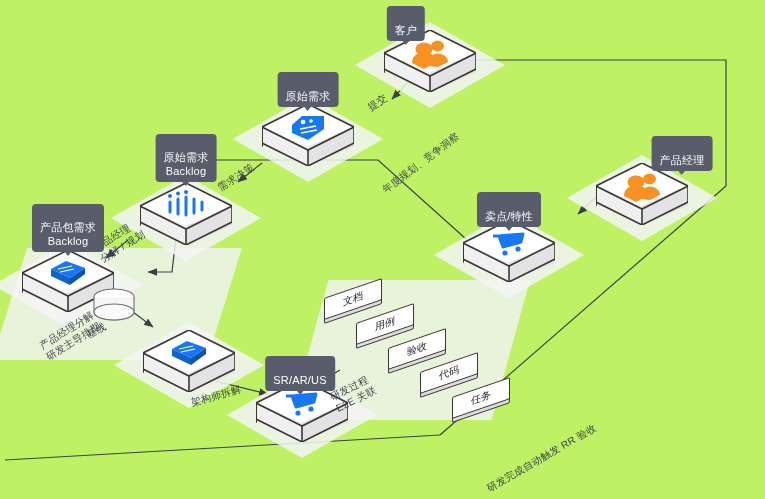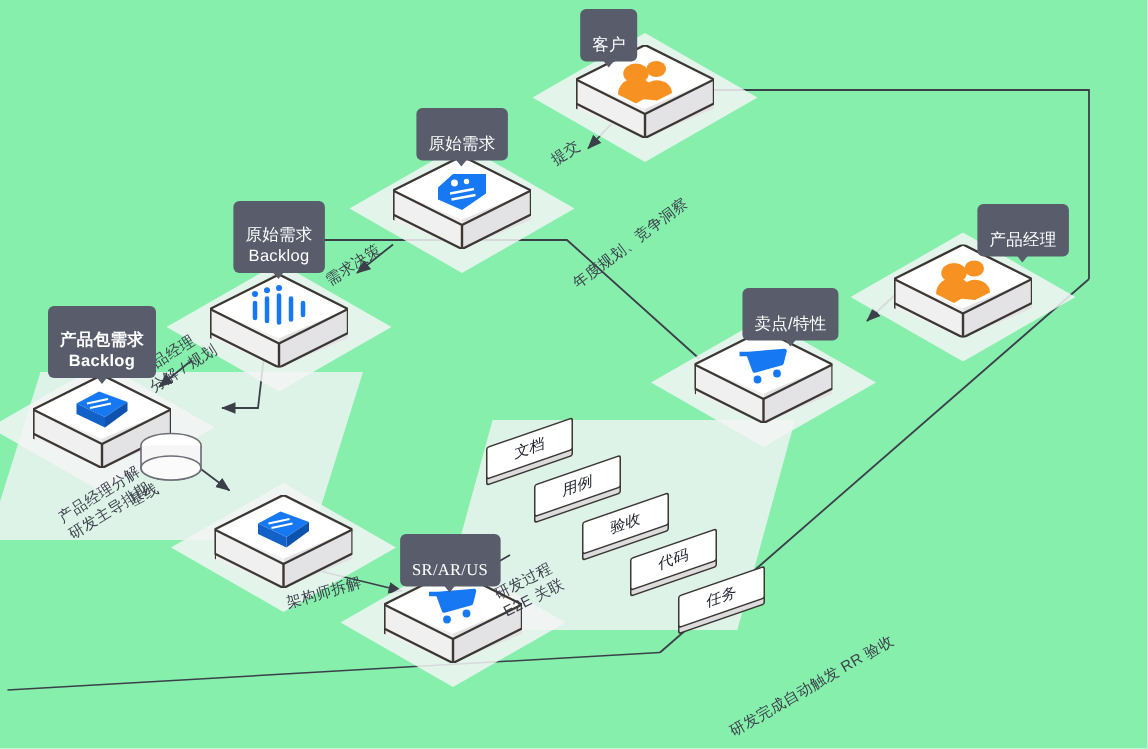--- a/index.html
+++ b/index.html
@@ -7,21 +7,21 @@
     padding: 0;
     background: #ffffff;
   }
   body {
     font-family: "Liberation Sans", "DejaVu Sans", sans-serif;
   }
   #canvas {
     position: relative;
     width: 765px;
     height: 499px;
-    background: #86efac;
+    background: #bef264;
     overflow: hidden;
   }
   svg.layer {
     position: absolute;
     left: 0; top: 0;
     width: 765px;
     height: 499px;
     overflow: visible;
   }
   #edges { z-index: 1; }
@@ -319,21 +319,21 @@
     <svg class="node-icon" style="left:25px; top:9px;" width="42" height="30" viewBox="0 0 42 30">
       <path d="M4,10 L19,2 L38,9 L23,19 Z" fill="#1678f2"></path>
       <path d="M4,10 L4,17 L23,26 L23,19 Z" fill="#1161c9"></path>
       <path d="M23,19 L38,9 L38,15 L23,26 Z" fill="#0d52ad"></path>
       <g stroke="#ffffff" stroke-width="1.2">
         <path d="M11,10 L25,7"></path>
           <path d="M13,13 L27,10"></path>
       </g>
     </svg>
   </div>
-  <div class="chip two" style="left:68px; top:204px; transform:translateX(-50%);font-weight:bold;">
+  <div class="chip two" style="left:68px; top:204px; transform:translateX(-50%);">
     <span>产品包需求
 Backlog</span>
   </div>
 
   <div class="cyl" style="left:92px; top:288px;">
     <svg width="44" height="38" viewBox="0 0 44 38">
       <ellipse cx="22" cy="9" rx="20" ry="8" fill="#ffffff" stroke="#6d6f77" stroke-width="1.1"></ellipse>
       <path d="M2,9 L2,24 A20,8 0 0 0 42,24 L42,9" fill="#f6f6f7" stroke="#6d6f77" stroke-width="1.1"></path>
       <ellipse cx="22" cy="24" rx="20" ry="8" fill="#fbfbfc" stroke="#6d6f77" stroke-width="1.1"></ellipse>
     </svg>
@@ -377,21 +377,21 @@
         <path d="M46,46 L46,62" fill="none" stroke="#3c3733" stroke-width="1.6"></path>
       </svg>
     </div>
     <svg class="node-icon" style="left:24px; top:8px;" width="44" height="32" viewBox="0 0 44 32">
       <path d="M6,8 L12,8 L16,19 L34,14 L36,6 L12,8" fill="none" stroke="#1678f2" stroke-width="3" stroke-linejoin="round"></path>
       <path d="M12,7 L37,5 L34,15 L16,19 Z" fill="#1678f2"></path>
       <circle cx="18" cy="25" r="2.6" fill="#1678f2"></circle>
       <circle cx="31" cy="21" r="2.6" fill="#1678f2"></circle>
     </svg>
   </div>
-  <div class="chip" style="left:300px; top:356px; transform:translateX(-50%);font-family:Liberation Serif, serif;">
+  <div class="chip" style="left:300px; top:356px; transform:translateX(-50%);">
     <span>SR/AR/US</span>
   </div>
 
   <div class="node" style="left:463px; top:220px;">
     <div class="iso-plate" style="left:-29px; top:-8px;"></div>
     <div class="iso-box">
       <div class="top"></div>
         <div class="face-l"></div>
         <div class="face-r"></div>
       <svg class="iso-outline" viewBox="0 0 92 62">
@@ -400,21 +400,21 @@
         <path d="M46,46 L46,62" fill="none" stroke="#3c3733" stroke-width="1.6"></path>
       </svg>
     </div>
     <svg class="node-icon" style="left:24px; top:8px;" width="44" height="32" viewBox="0 0 44 32">
       <path d="M6,8 L12,8 L16,19 L34,14 L36,6 L12,8" fill="none" stroke="#1678f2" stroke-width="3" stroke-linejoin="round"></path>
       <path d="M12,7 L37,5 L34,15 L16,19 Z" fill="#1678f2"></path>
       <circle cx="18" cy="25" r="2.6" fill="#1678f2"></circle>
       <circle cx="31" cy="21" r="2.6" fill="#1678f2"></circle>
     </svg>
   </div>
-  <div class="chip" style="left:527px; top:192px; transform:translateX(-50%);">
+  <div class="chip" style="left:509px; top:192px; transform:translateX(-50%);">
     <span>卖点/特性</span>
   </div>
 
   <div class="node" style="left:596px; top:163px;">
     <div class="iso-plate" style="left:-29px; top:-8px;"></div>
     <div class="iso-box">
       <div class="top"></div>
         <div class="face-l"></div>
         <div class="face-r"></div>
       <svg class="iso-outline" viewBox="0 0 92 62">

